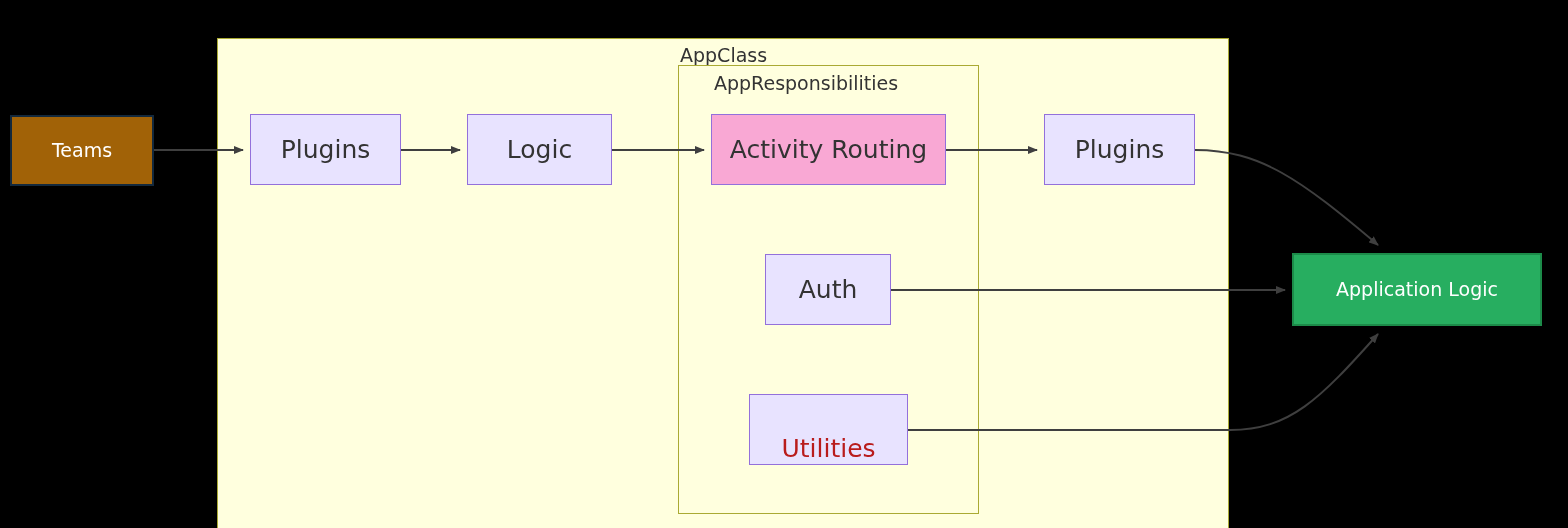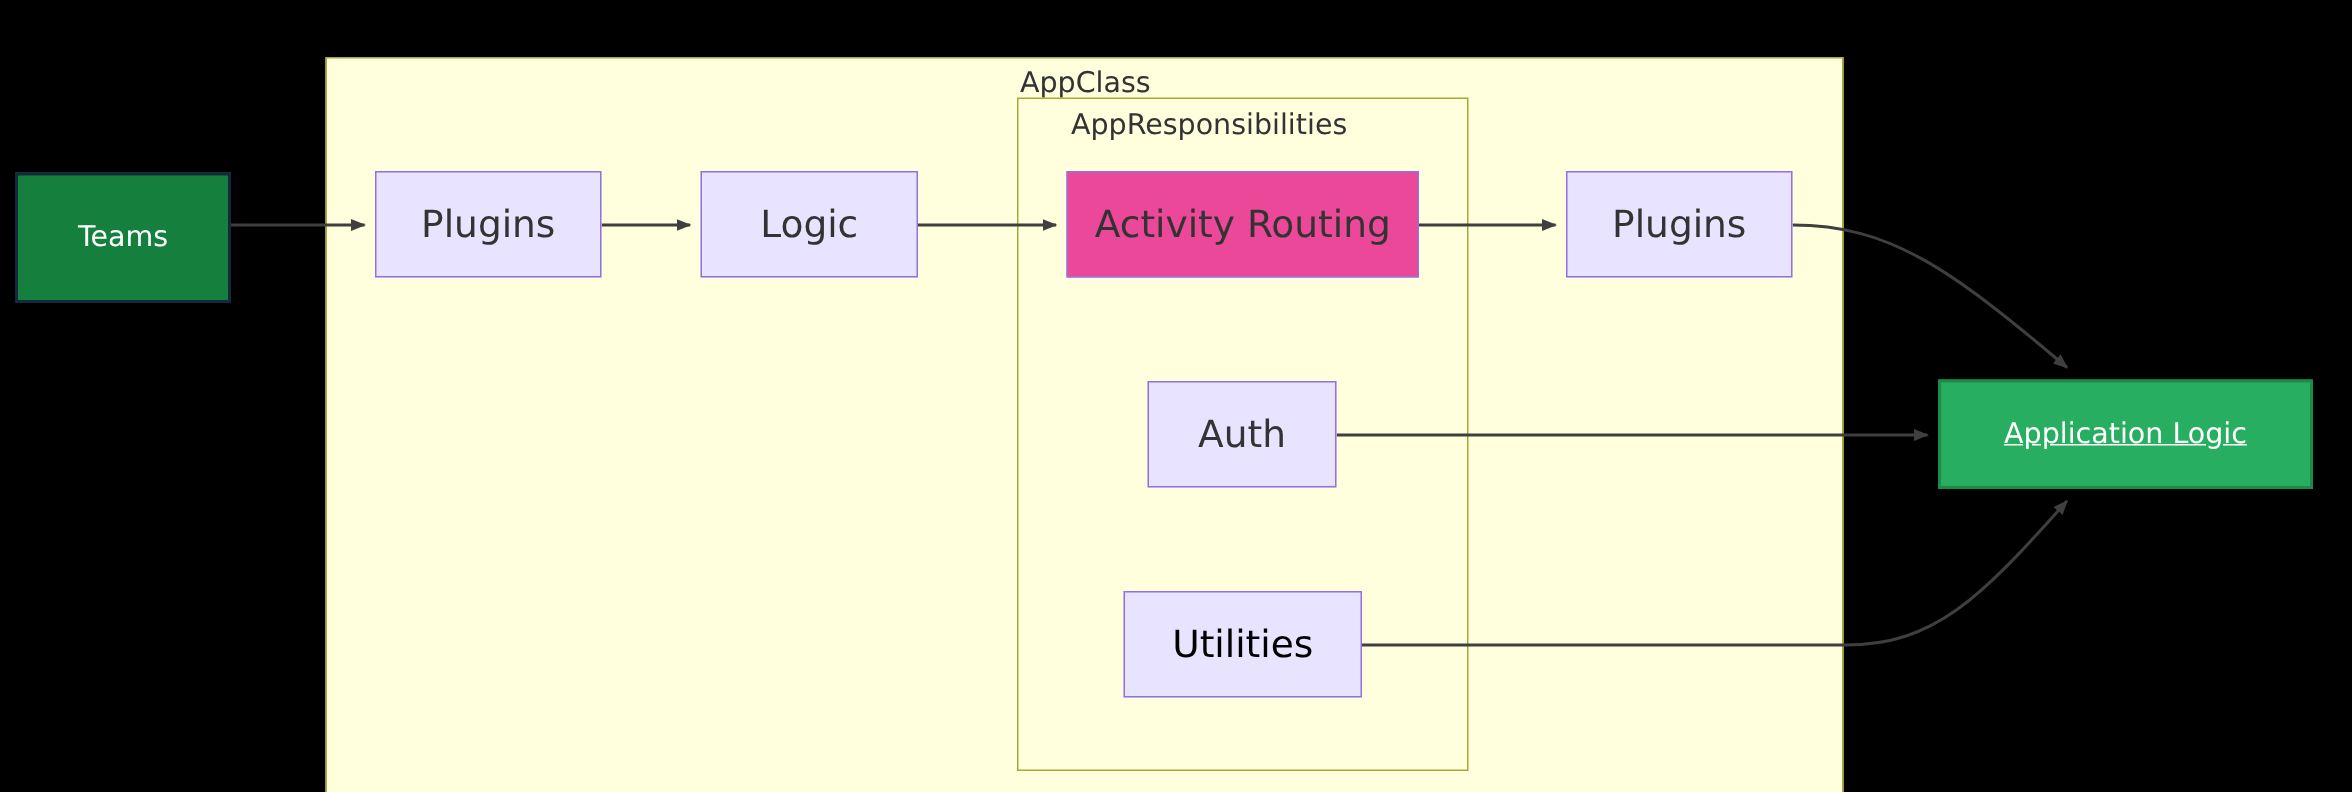--- a/index.html
+++ b/index.html
@@ -85,45 +85,45 @@
         <path d="M 154 121 L 243 121" fill="none" stroke="#3F3F3F" stroke-width="2" marker-end="url(#arrowhead)"></path>
         <path d="M 401 121 L 460 121" fill="none" stroke="#3F3F3F" stroke-width="2" marker-end="url(#arrowhead)"></path>
         <path d="M 612 121 L 704 121" fill="none" stroke="#3F3F3F" stroke-width="2" marker-end="url(#arrowhead)"></path>
         <path d="M 946 121 L 1037 121" fill="none" stroke="#3F3F3F" stroke-width="2" marker-end="url(#arrowhead)"></path>
         <path d="M 1195 121 C 1260 121 1300 150 1378 216" fill="none" stroke="#3F3F3F" stroke-width="2" marker-end="url(#arrowhead)"></path>
         <path d="M 891 261 L 1285 261" fill="none" stroke="#3F3F3F" stroke-width="2" marker-end="url(#arrowhead)"></path>
         <path d="M 908 401 L 1230 401 C 1290 401 1320 370 1378 305" fill="none" stroke="#3F3F3F" stroke-width="2" marker-end="url(#arrowhead)"></path>
       </g>
   </svg>
 
-  <div class="node node-teams" id="node-teams" style="left: 10px; top: 86px; width: 144px; height: 87px; background: #15803d; border-color: rgb(19, 41, 61); color: rgb(255, 255, 255);">
+  <div class="node node-teams" id="node-teams" style="left: 10px; top: 86px; width: 144px; height: 71px; background: #a16207; border-color: rgb(19, 41, 61); color: rgb(255, 255, 255);">
     <span>Teams</span>
   </div>
 
   <div class="node node-default" id="node-plugins-in" style="left: 250px; top: 85px; width: 151px; height: 71px; background: rgb(232, 227, 255); border-color: rgb(147, 112, 219); color: rgb(51, 51, 51);">
     <span>Plugins</span>
   </div>
 
   <div class="node node-default" id="node-events" style="left: 467px; top: 85px; width: 145px; height: 71px; background: rgb(232, 227, 255); border-color: rgb(147, 112, 219); color: rgb(51, 51, 51);">
     <span>Logic</span>
   </div>
 
-  <div class="node node-default" id="node-activity-routing" style="left: 711px; top: 85px; width: 235px; height: 71px; background: #ec4899; border-color: rgb(147, 112, 219); color: rgb(51, 51, 51);">
+  <div class="node node-default" id="node-activity-routing" style="left: 711px; top: 85px; width: 235px; height: 71px; background: #f9a8d4; border-color: rgb(147, 112, 219); color: rgb(51, 51, 51);">
     <span>Activity Routing</span>
   </div>
 
   <div class="node node-default" id="node-plugins-out" style="left: 1044px; top: 85px; width: 151px; height: 71px; background: rgb(232, 227, 255); border-color: rgb(147, 112, 219); color: rgb(51, 51, 51);">
     <span>Plugins</span>
   </div>
 
   <div class="node node-default" id="node-auth" style="left: 765px; top: 225px; width: 126px; height: 71px; background: rgb(232, 227, 255); border-color: rgb(147, 112, 219); color: rgb(51, 51, 51); text-align: right;">
     <span>Auth</span>
   </div>
 
-  <div class="node node-default" id="node-utilities" style="left: 749px; top: 365px; width: 159px; height: 71px; background: rgb(232, 227, 255); border-color: rgb(147, 112, 219); color: #000000;">
+  <div class="node node-default" id="node-utilities" style="left: 749px; top: 365px; width: 159px; height: 71px; background: rgb(232, 227, 255); border-color: rgb(147, 112, 219); color: #b91c1c; align-items: flex-end;">
     <span>Utilities</span>
   </div>
 
-  <div class="node node-applogic" id="node-application-logic" style="left: 1292px; top: 224px; width: 250px; height: 73px; background: rgb(39, 174, 96); border-color: rgb(28, 139, 73); color: rgb(255, 255, 255); text-decoration: underline;">
+  <div class="node node-applogic" id="node-application-logic" style="left: 1292px; top: 224px; width: 250px; height: 73px; background: rgb(39, 174, 96); border-color: rgb(28, 139, 73); color: rgb(255, 255, 255);">
     <span>Application Logic</span>
   </div>
 
 </div>
 
 </body></html>

